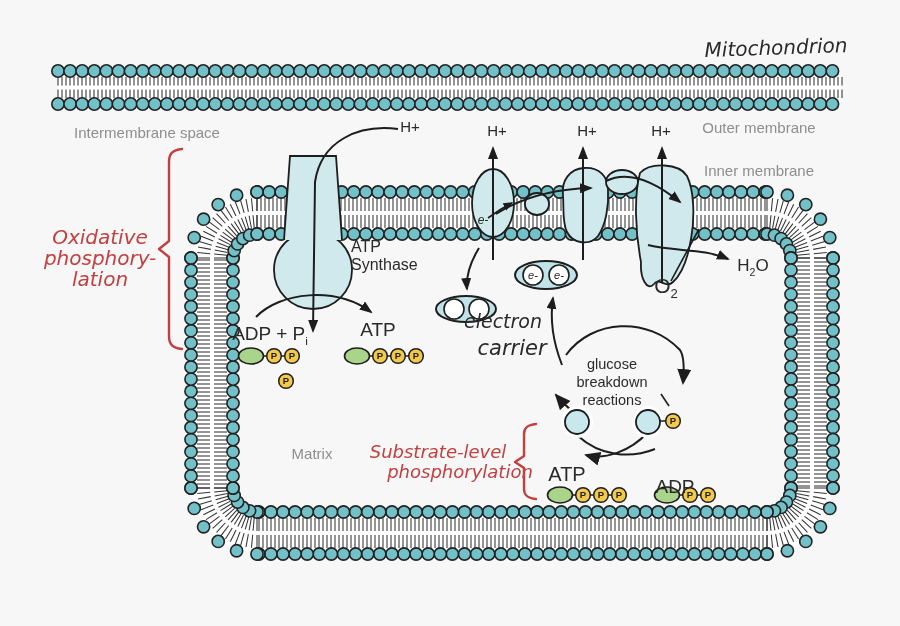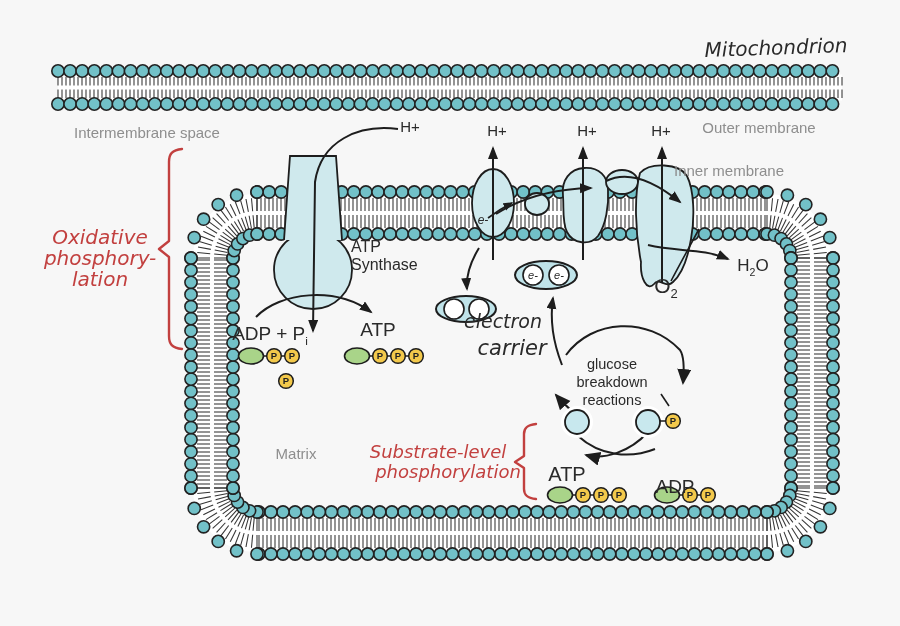--- a/index.html
+++ b/index.html
@@ -1844,22 +1844,22 @@
 
     <g>
       <path class="bracket" d="M 182 149 C 172 150 169 154 169 162 L 169 241 L 159 249 L 169 257 L 169 336 C 169 344 172 348 182 349"></path>
       <path class="bracket" d="M 536 424 C 527 425 524 428 524 434 L 524 456 L 515 462 L 524 468 L 524 489 C 524 495 527 498 536 499"></path>
     </g>
   </svg>
 
   <div class="lbl hand" style="left:776px;top:48px;font-size:20px;transform:translate(-50%,-50%) rotate(-2deg);">Mitochondrion</div>
   <div class="lbl gray" style="left:147px;top:133px;">Intermembrane space</div>
   <div class="lbl gray" style="left:759px;top:128px;">Outer membrane</div>
-  <div class="lbl gray" style="left:729px;top:171px;">Inner membrane</div>
-  <div class="lbl gray" style="left:296px;top:454px;text-align:right;">Matrix</div>
+  <div class="lbl gray" style="left:759px;top:171px;">Inner membrane</div>
+  <div class="lbl gray" style="left:312px;top:454px;text-align:right;">Matrix</div>
 
   <div class="lbl" style="left:410px;top:127px;">H+</div>
   <div class="lbl" style="left:497px;top:131px;">H+</div>
   <div class="lbl" style="left:587px;top:131px;">H+</div>
   <div class="lbl" style="left:661px;top:131px;">H+</div>
 
   <div class="lbl tl" style="left:351px;top:238px;font-size:16px;line-height:18px;">
     <div>ATP</div>
     <div>Synthase</div>
   </div>
@@ -1885,15 +1885,15 @@
   <div class="lbl" style="left:483px;top:221px;font-size:12px;font-style:italic;">e-</div>
   <div class="lbl" style="left:533px;top:275px;font-size:11px;font-style:italic;">e-</div>
   <div class="lbl" style="left:559px;top:275px;font-size:11px;font-style:italic;">e-</div>
 
   <div class="lbl hand red" style="left:438px;top:452px;font-size:18px;">Substrate-level</div>
   <div class="lbl hand red" style="left:100px;top:258px;font-size:20px;line-height:21px;">
     <div>Oxidative</div>
     <div>phosphory-</div>
     <div>lation</div>
   </div>
-  <div class="lbl hand red" style="left:448px;top:472px;font-size:18px;">phosphorylation</div>
+  <div class="lbl hand red" style="left:460px;top:472px;font-size:18px;">phosphorylation</div>
 
 </div>
 
 </body></html>

